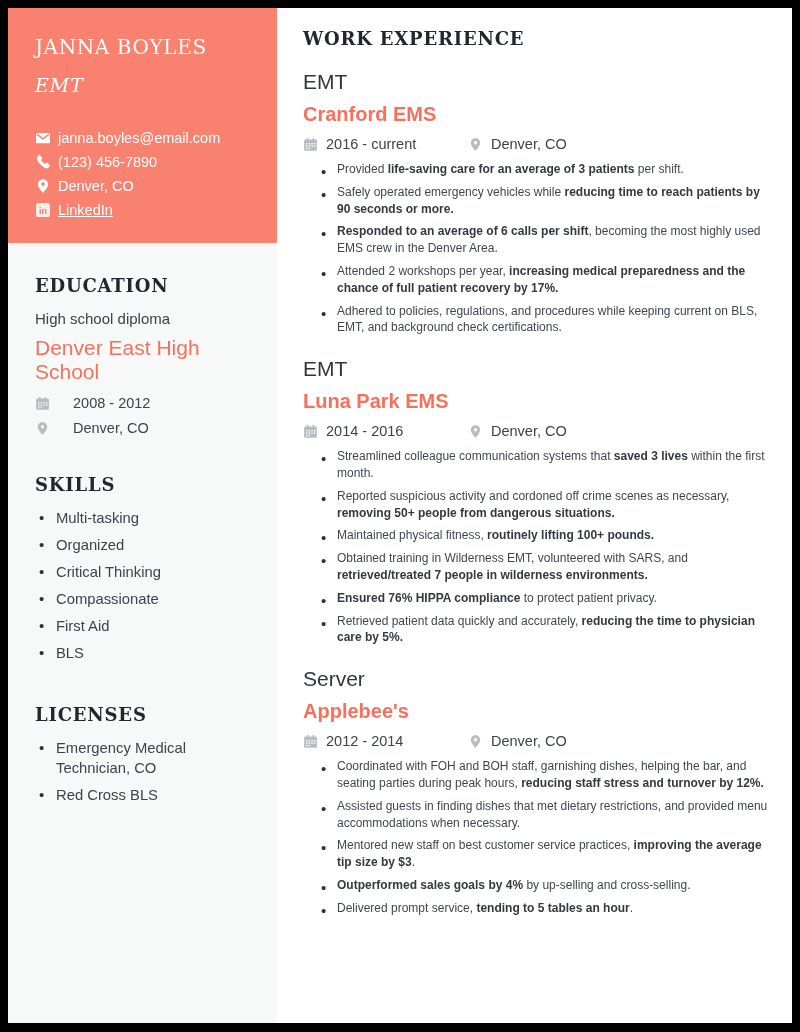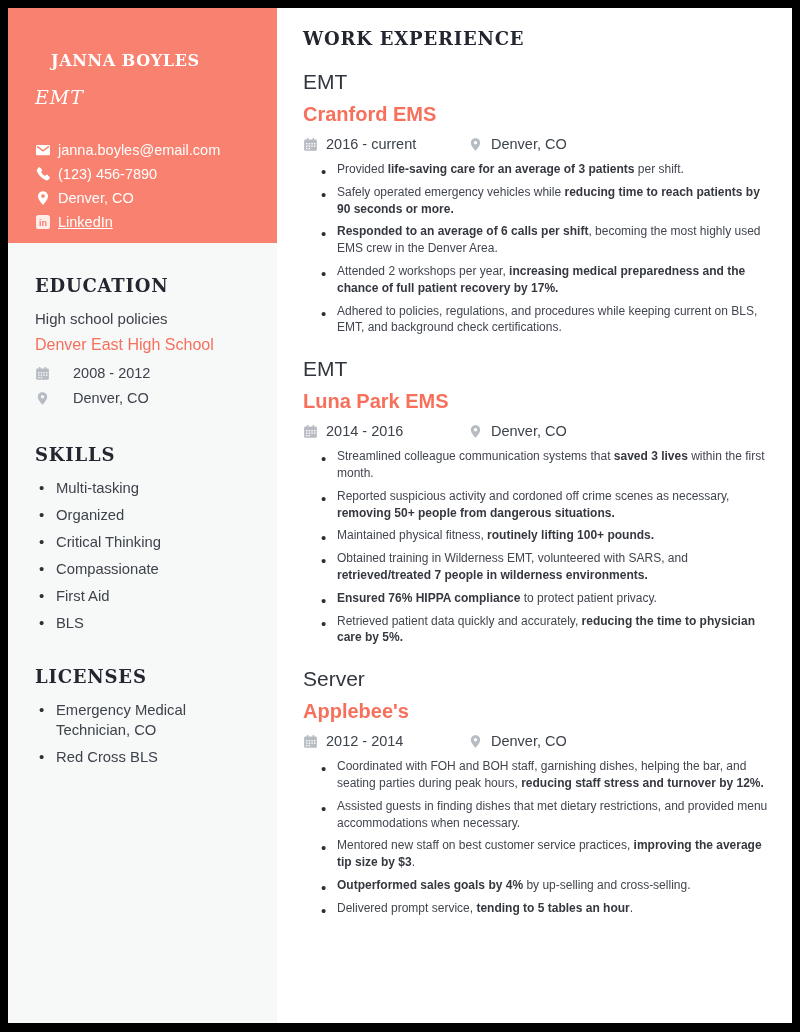--- a/index.html
+++ b/index.html
@@ -7,48 +7,48 @@
     width:800px;height:1032px;position:relative;background:#000;
     font-family:"Liberation Sans",sans-serif;
     -webkit-font-smoothing:antialiased;
   }
   .page{position:absolute;left:8px;top:8px;right:8px;bottom:9px;background:#fff;display:flex;overflow:hidden;}
 
   
   .sidebar{width:269px;flex:0 0 269px;background:#f7f8f8;}
   .hero{background:#f9816f;color:#fff;padding:27px 20px 24px 27px;height:184px;}
   .name{
-    font-family:"DejaVu Serif",serif;font-weight:700;font-size:16px;
-    letter-spacing:.6px;margin:16px;white-space:nowrap;color:#fff;
+    font-family:"DejaVu Serif",serif;font-weight:400;font-size:20px;
+    letter-spacing:.6px;margin:0;white-space:nowrap;color:#fff;
   }
   .subtitle{
     font-family:"DejaVu Serif",serif;font-style:italic;font-size:19px;
     letter-spacing:1px;margin-top:15px;color:#fff;
   }
   .contact{list-style:none;margin:34px 0 0 0;padding:0;}
   .contact li{display:flex;align-items:center;margin-bottom:8px;font-size:14.5px;line-height:16px;}
   .cicon{width:16px;height:16px;flex:0 0 16px;margin-right:7px;color:#fff;display:inline-block;}
   .cicon svg{width:16px;height:16px;display:block;}
   .ctext{color:#fff;text-align:right;}
   .clink{color:#fff;text-decoration:underline;cursor:pointer;}
 
   .side-section{padding:0 24px 0 27px;}
   .side-heading{
     font-family:"DejaVu Serif",serif;font-weight:700;font-size:18px;
     letter-spacing:.8px;color:#23262f;margin:0 0 14px 0;
   }
   .edu-block{margin-top:32px;}
   .degree{font-size:15px;color:#3d434b;margin-bottom:9px;}
-  .school{font-size:16px;color:#f6705c;margin-bottom:11px;}
+  .school{font-size:21px;color:#f6705c;margin-bottom:11px;}
   .meta-row{display:flex;align-items:center;font-size:14.5px;color:#3d434b;margin-bottom:9px;gap:15px;}
   .micon{width:15px;height:15px;flex:0 0 15px;margin-right:8px;color:#b7bcc3;display:inline-block;}
   .micon svg{width:15px;height:15px;display:block;}
 
   .skills-block{margin-top:38px;}
-  .licenses-block{margin-top:32px;}
+  .licenses-block{margin-top:40px;}
   .side-list{list-style:none;margin:0;padding:0 0 0 4px;}
   .side-list li{
     position:relative;padding-left:17px;font-size:14.8px;color:#3d434b;
     margin-bottom:7px;line-height:1.35;
   }
   .side-list li::before{content:"\2022";position:absolute;left:0;top:-1px;color:#2c3038;font-size:15px;}
 
   
   .main{flex:1;padding:20px 22px 8px 26px;background:#fff;}
   .main-heading{
@@ -112,21 +112,21 @@
                 <text x="8" y="11.8" text-anchor="middle" font-size="9" font-weight="700" font-family="Liberation Sans, sans-serif" fill="#f9816f">in</text>
               </svg>
             </span>
             <a class="clink">LinkedIn</a>
           </li>
         </ul>
     </div>
 
     <div class="side-section edu-block">
       <h2 class="side-heading">EDUCATION</h2>
-      <div class="degree">High school policies</div>
+      <div class="degree">High school diploma</div>
       <div class="school">Denver East High School</div>
       <div id="edu-meta">
           <div class="meta-row">
             <span class="micon">
               <svg viewBox="0 0 16 16">
                 <rect x="1.2" y="2.6" width="13.6" height="12" rx="1.4" fill="currentColor"></rect>
                 <rect x="4.1" y="1" width="1.7" height="3" rx="0.6" fill="currentColor"></rect>
                 <rect x="10.2" y="1" width="1.7" height="3" rx="0.6" fill="currentColor"></rect>
                 <g fill="#f7f8f8">
                   <rect x="3.3" y="6.4" width="1.5" height="1.5"></rect>

